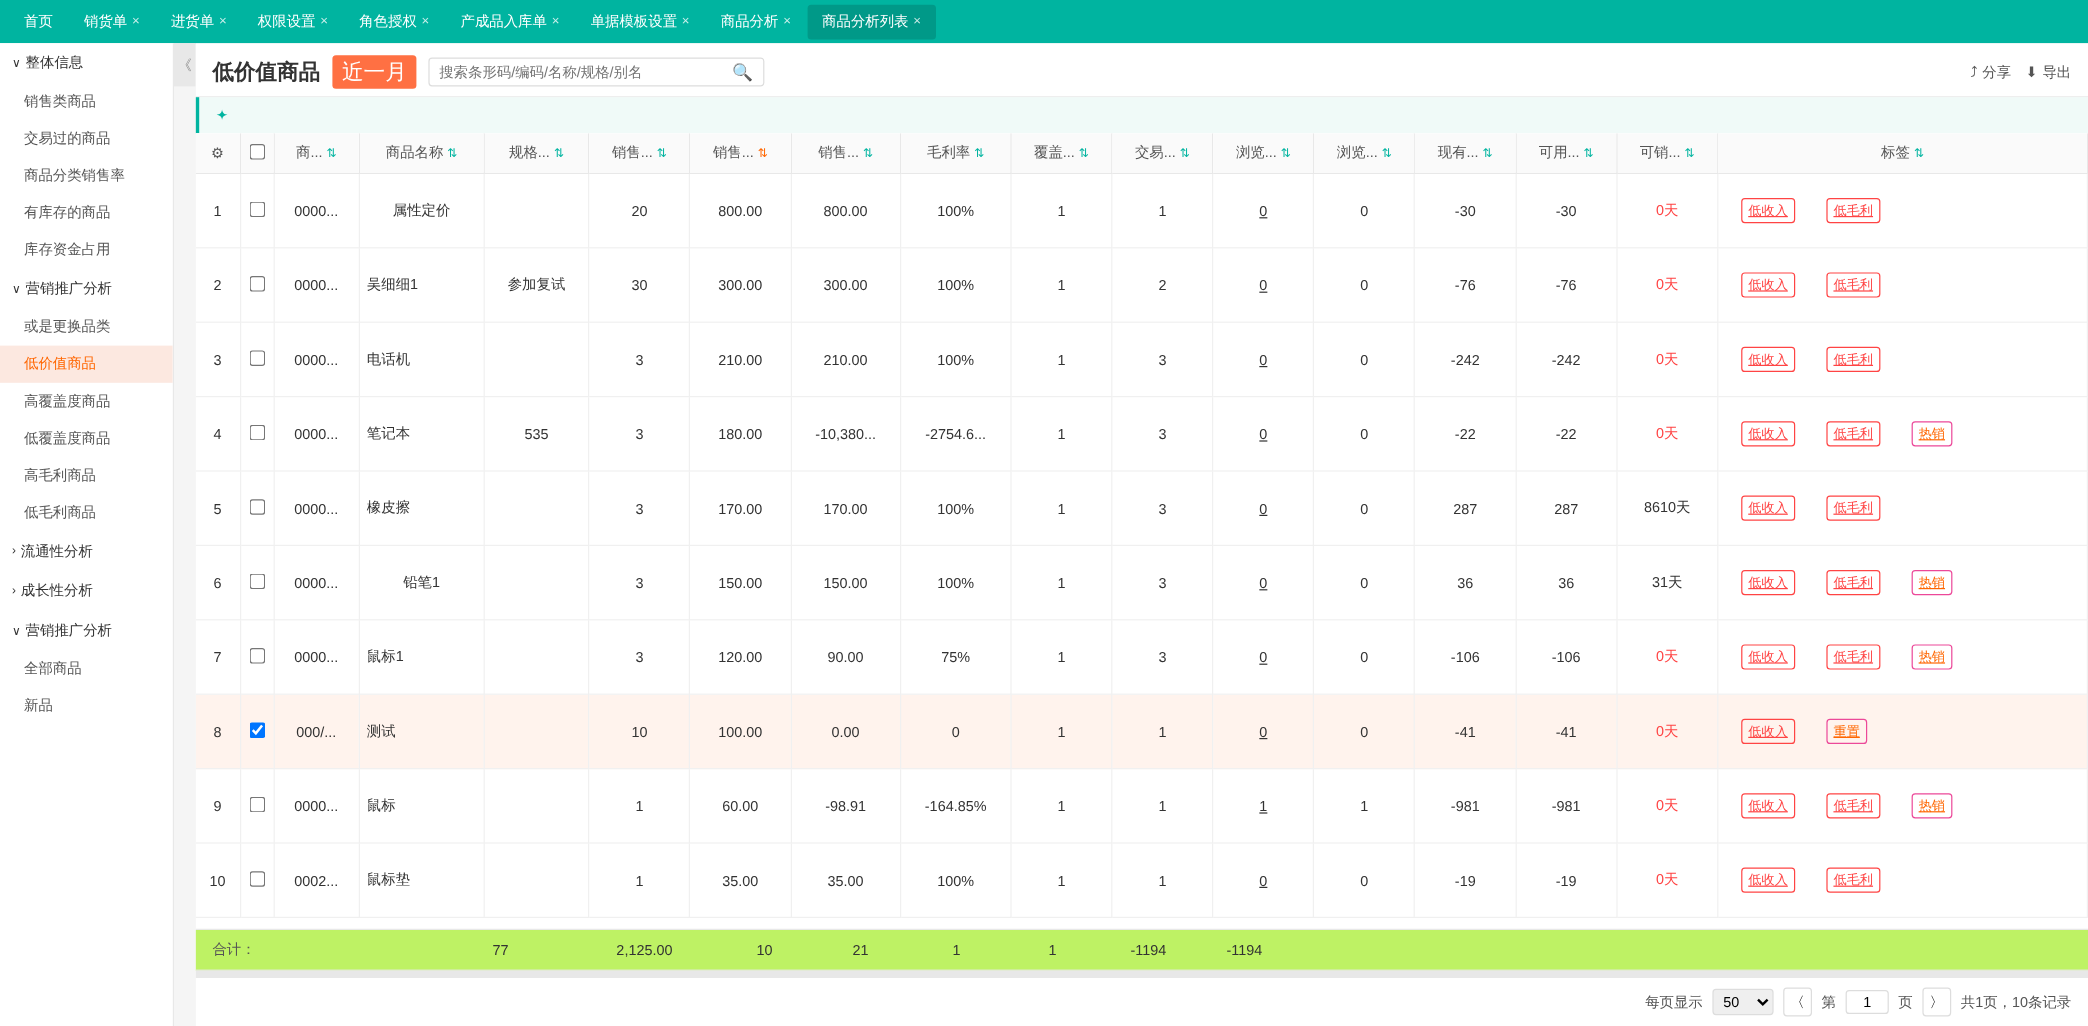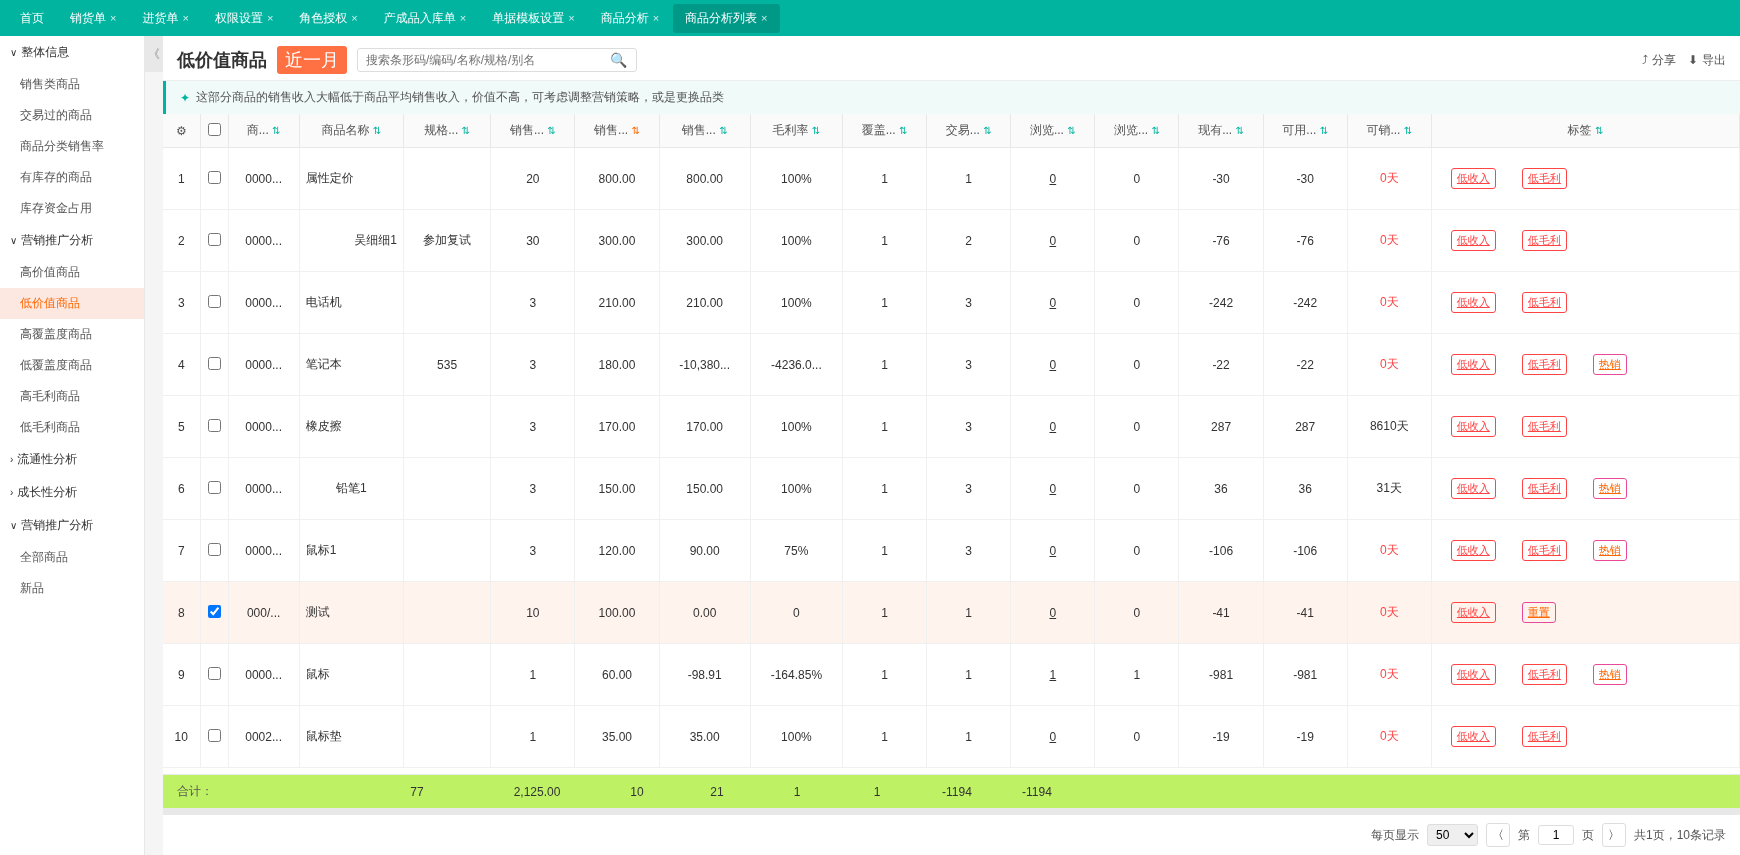--- a/index.html
+++ b/index.html
@@ -301,21 +301,21 @@
     <div class="sidebar-item">销售类商品</div>
     <div class="sidebar-item">交易过的商品</div>
     <div class="sidebar-item">商品分类销售率</div>
     <div class="sidebar-item">有库存的商品</div>
     <div class="sidebar-item">库存资金占用</div>
 
     <div class="sidebar-group-header">
       <span class="arrow">∨</span>
       <span>营销推广分析</span>
     </div>
-    <div class="sidebar-item">高价值商品</div>
+    <div class="sidebar-item">或是更换品类</div>
     <div class="sidebar-item active">低价值商品</div>
     <div class="sidebar-item">高覆盖度商品</div>
     <div class="sidebar-item">低覆盖度商品</div>
     <div class="sidebar-item">高毛利商品</div>
     <div class="sidebar-item">低毛利商品</div>
 
     <div class="sidebar-group-header">
       <span class="arrow">›</span>
       <span>流通性分析</span>
     </div>
@@ -351,21 +351,20 @@
         </div>
         <div class="action-btn">
           <span>⬇</span>
           <span>导出</span>
         </div>
       </div>
     </div>
 
     <div class="info-banner">
       <span class="info-icon">✦</span>
-      <span>这部分商品的销售收入大幅低于商品平均销售收入，价值不高，可考虑调整营销策略，或是更换品类</span>
     </div>
 
     <div class="table-wrapper">
       <table>
         <thead>
           <tr>
             <th>⚙</th>
             <th><input type="checkbox" style=""></th>
             <th>商... <span class="sort-icon">⇅</span></th>
             <th>商品名称 <span class="sort-icon">⇅</span></th>
@@ -384,42 +383,42 @@
             <th>标签 <span class="sort-icon">⇅</span></th>
           </tr>
         </thead>
         <tbody id="table-body">
         <tr>
       <td>1</td>
       <td class="checkbox-cell">
         <input type="checkbox" style="">
       </td>
       <td>0000...</td>
-      <td style="text-align:left">属性定价</td>
+      <td style="text-align:center">属性定价</td>
       <td></td>
       <td>20</td>
       <td>800.00</td>
       <td>800.00</td>
       <td>100%</td>
       <td>1</td>
       <td>1</td>
       <td><span class="underline">0</span></td>
       <td>0</td>
       <td>-30</td>
       <td>-30</td>
       <td><span class="days-red">0天</span></td>
       <td style="text-align:left"><span class="tag tag-red">低收入</span><span class="tag tag-red">低毛利</span></td>
     </tr>
             <tr>
       <td>2</td>
       <td class="checkbox-cell">
         <input type="checkbox" style="">
       </td>
       <td>0000...</td>
-      <td style="text-align:right">吴细细1</td>
+      <td style="text-align:left">吴细细1</td>
       <td>参加复试</td>
       <td>30</td>
       <td>300.00</td>
       <td>300.00</td>
       <td>100%</td>
       <td>1</td>
       <td>2</td>
       <td><span class="underline">0</span></td>
       <td>0</td>
       <td>-76</td>
@@ -452,21 +451,21 @@
       <td>4</td>
       <td class="checkbox-cell">
         <input type="checkbox" style="">
       </td>
       <td>0000...</td>
       <td style="text-align:left">笔记本</td>
       <td>535</td>
       <td>3</td>
       <td>180.00</td>
       <td>-10,380...</td>
-      <td>-4236.0...</td>
+      <td>-2754.6...</td>
       <td>1</td>
       <td>3</td>
       <td><span class="underline">0</span></td>
       <td>0</td>
       <td>-22</td>
       <td>-22</td>
       <td><span class="days-red">0天</span></td>
       <td style="text-align:left"><span class="tag tag-red">低收入</span><span class="tag tag-red">低毛利</span><span class="tag tag-orange">热销</span></td>
     </tr>
             <tr>

